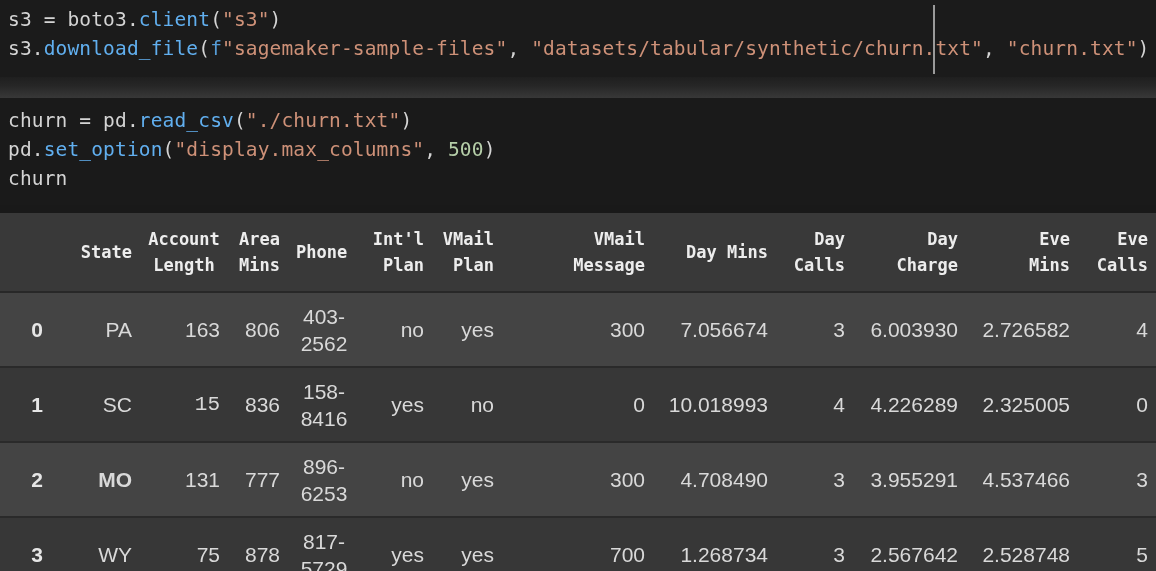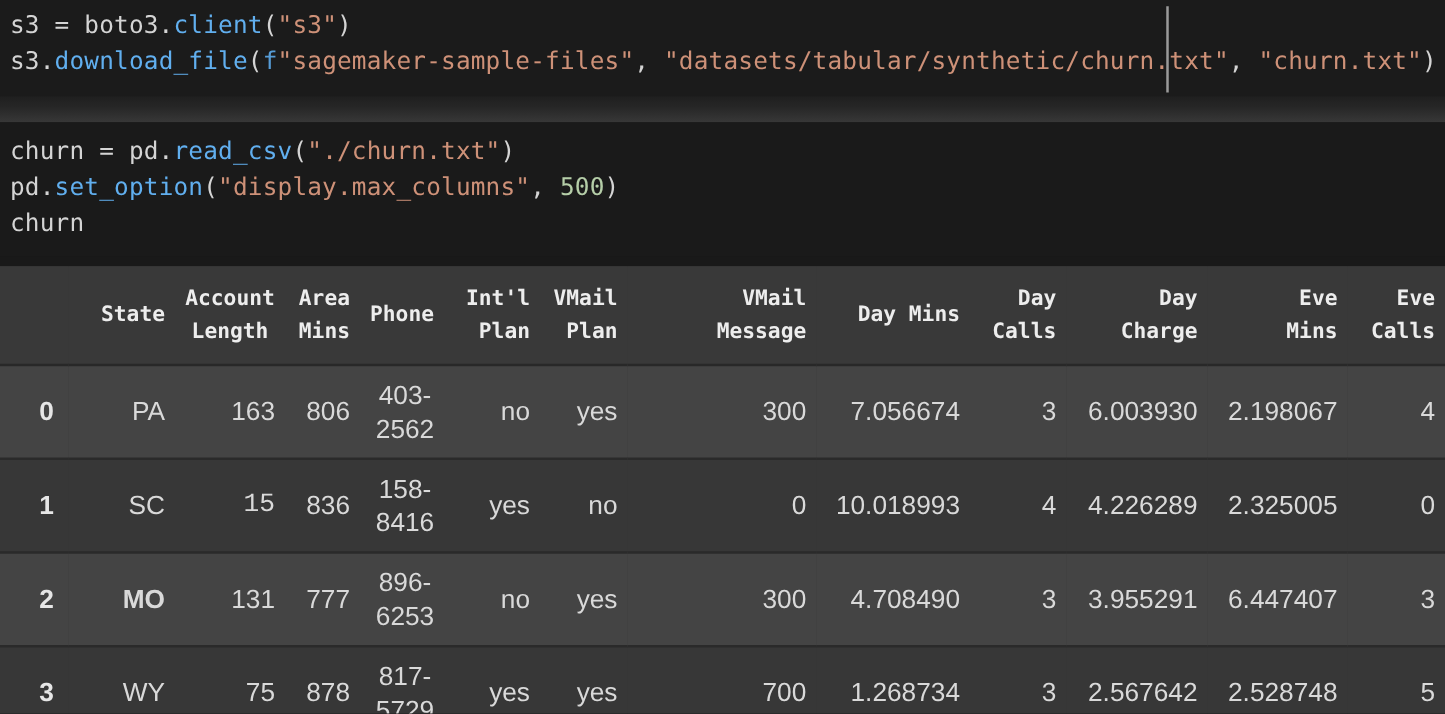--- a/index.html
+++ b/index.html
@@ -125,21 +125,21 @@
             <td style="text-align: right;">PA</td>
             <td style="text-align: right;">163</td>
             <td style="text-align: right;">806</td>
             <td style="text-align: center;">403-2562</td>
             <td style="text-align: right;">no</td>
             <td style="text-align: right;">yes</td>
             <td style="text-align: right;">300</td>
             <td style="text-align: right;">7.056674</td>
             <td style="text-align: right;">3</td>
             <td style="text-align: right;">6.003930</td>
-            <td style="text-align: right;">2.198067</td>
+            <td style="text-align: right;">2.726582</td>
             <td style="text-align: right;">4</td>
           </tr>
           <tr>
             <th style="text-align: right;">1</th>
             <td style="text-align: right;">SC</td>
             <td style="text-align: right; font-family: Liberation Mono, monospace;">15</td>
             <td style="text-align: right;">836</td>
             <td style="text-align: center;">158-8416</td>
             <td style="text-align: right;">yes</td>
             <td style="text-align: right;">no</td>
@@ -155,21 +155,21 @@
             <td style="text-align: right; font-weight: bold;">MO</td>
             <td style="text-align: right;">131</td>
             <td style="text-align: right;">777</td>
             <td style="text-align: center;">896-6253</td>
             <td style="text-align: right;">no</td>
             <td style="text-align: right;">yes</td>
             <td style="text-align: right;">300</td>
             <td style="text-align: right;">4.708490</td>
             <td style="text-align: right;">3</td>
             <td style="text-align: right;">3.955291</td>
-            <td style="text-align: right;">6.447407</td>
+            <td style="text-align: right;">4.537466</td>
             <td style="text-align: right;">3</td>
           </tr>
           <tr>
             <th style="text-align: right;">3</th>
             <td style="text-align: right;">WY</td>
             <td style="text-align: right;">75</td>
             <td style="text-align: right;">878</td>
             <td style="text-align: center;">817-5729</td>
             <td style="text-align: right;">yes</td>
             <td style="text-align: right;">yes</td>

